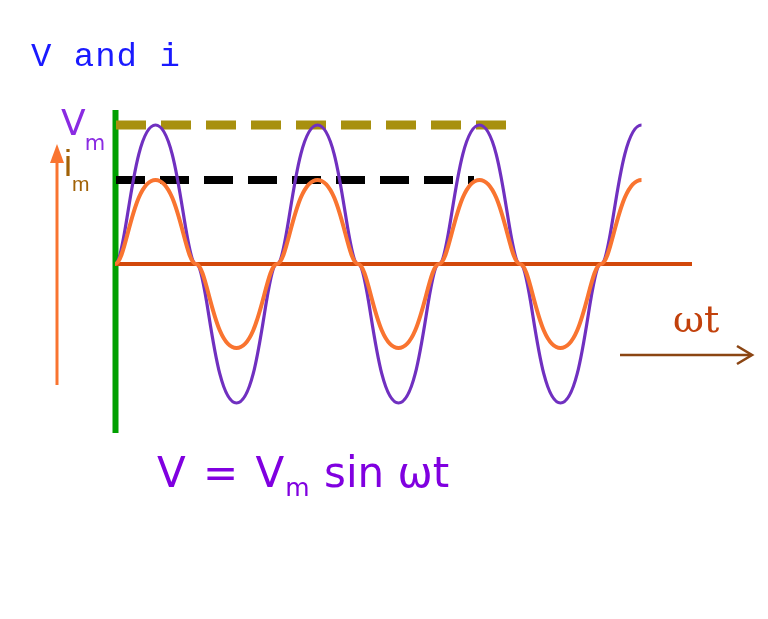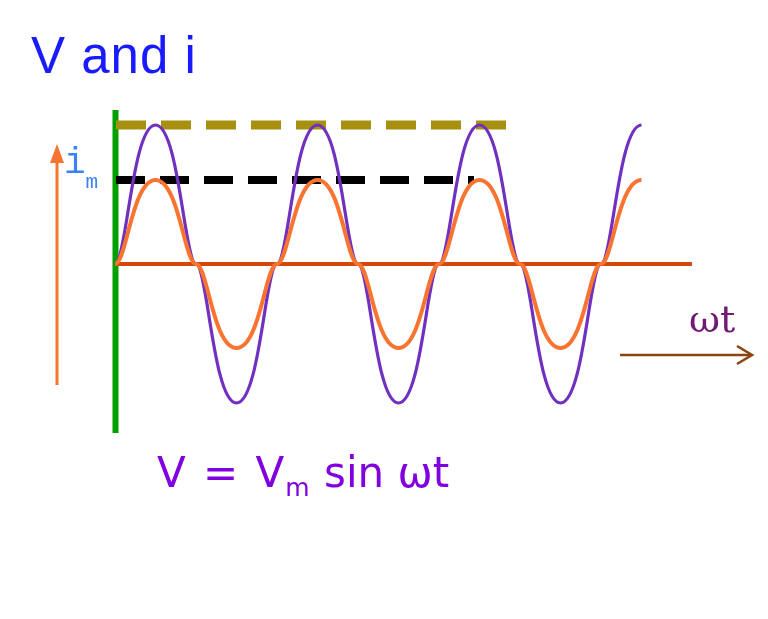--- a/index.html
+++ b/index.html
@@ -21,23 +21,23 @@
     width: 768px;
     height: 619px;
   }
   .txt {
     position: absolute;
     white-space: nowrap;
     line-height: 1;
   }
   #title-v-and-i {
     left: 31px;
-    top: 30px;
-    font-size: 51px;
-    font-family: Liberation Sans, sans-serif;
+    top: 40px;
+    font-size: 34px;
+    font-family: Liberation Mono, monospace;
     color: #1a1aff;
     letter-spacing: 1px;
   }
   #label-vm {
     left: 61px;
     top: 105px;
     font-size: 36px;
     color: #8a2be2;
     font-family: "DejaVu Sans", sans-serif;
   }
@@ -45,37 +45,36 @@
     font-size: 21px;
     vertical-align: sub;
     position: relative;
     top: 7px;
     left: -1px;
   }
   #label-im {
     left: 64px;
     top: 146px;
     font-size: 36px;
-    color: #3b82f6;
-    font-family: Liberation Mono, monospace;
+    color: #a16207;
+    font-family: Liberation Sans, sans-serif;
   }
   #label-im .sub {
     font-size: 21px;
     vertical-align: sub;
     position: relative;
     top: 7px;
     left: 0px;
   }
   #label-omega-t {
     left: 673px;
     top: 300px;
     font-size: 38px;
-    color: #701a75;
+    color: #c2410c;
     font-family: "DejaVu Serif", serif;
-    margin-left: 16px;
   }
   #eq-voltage {
     left: 157px;
     top: 452px;
     font-size: 42px;
     color: #8000e0;
     font-family: "DejaVu Sans", sans-serif;
   }
   #eq-voltage .sub {
     font-size: 25px;
@@ -150,20 +149,23 @@
              C 612.4,264 618.1,180 641.5,180"></path>
 
     <g>
       <line x1="620" y1="355" x2="750" y2="355" stroke="#8b4513" stroke-width="2.6"></line>
       <polyline points="737,346 752,355 737,364" fill="none" stroke="#8b4513" stroke-width="2.6"></polyline>
     </g>
   </svg>
 
   <div class="txt" id="title-v-and-i">V and i</div>
 
+  <div class="txt" id="label-vm">
+    <span>V</span><span class="sub">m</span>
+  </div>
 
   <div class="txt" id="label-im">
     <span>i</span><span class="sub">m</span>
   </div>
 
   <div class="txt" id="label-omega-t">ωt</div>
 
   <div class="txt" id="eq-voltage">
     <span class="sp">V = V</span><span class="sub">m</span><span> sin ωt</span>
   </div>

